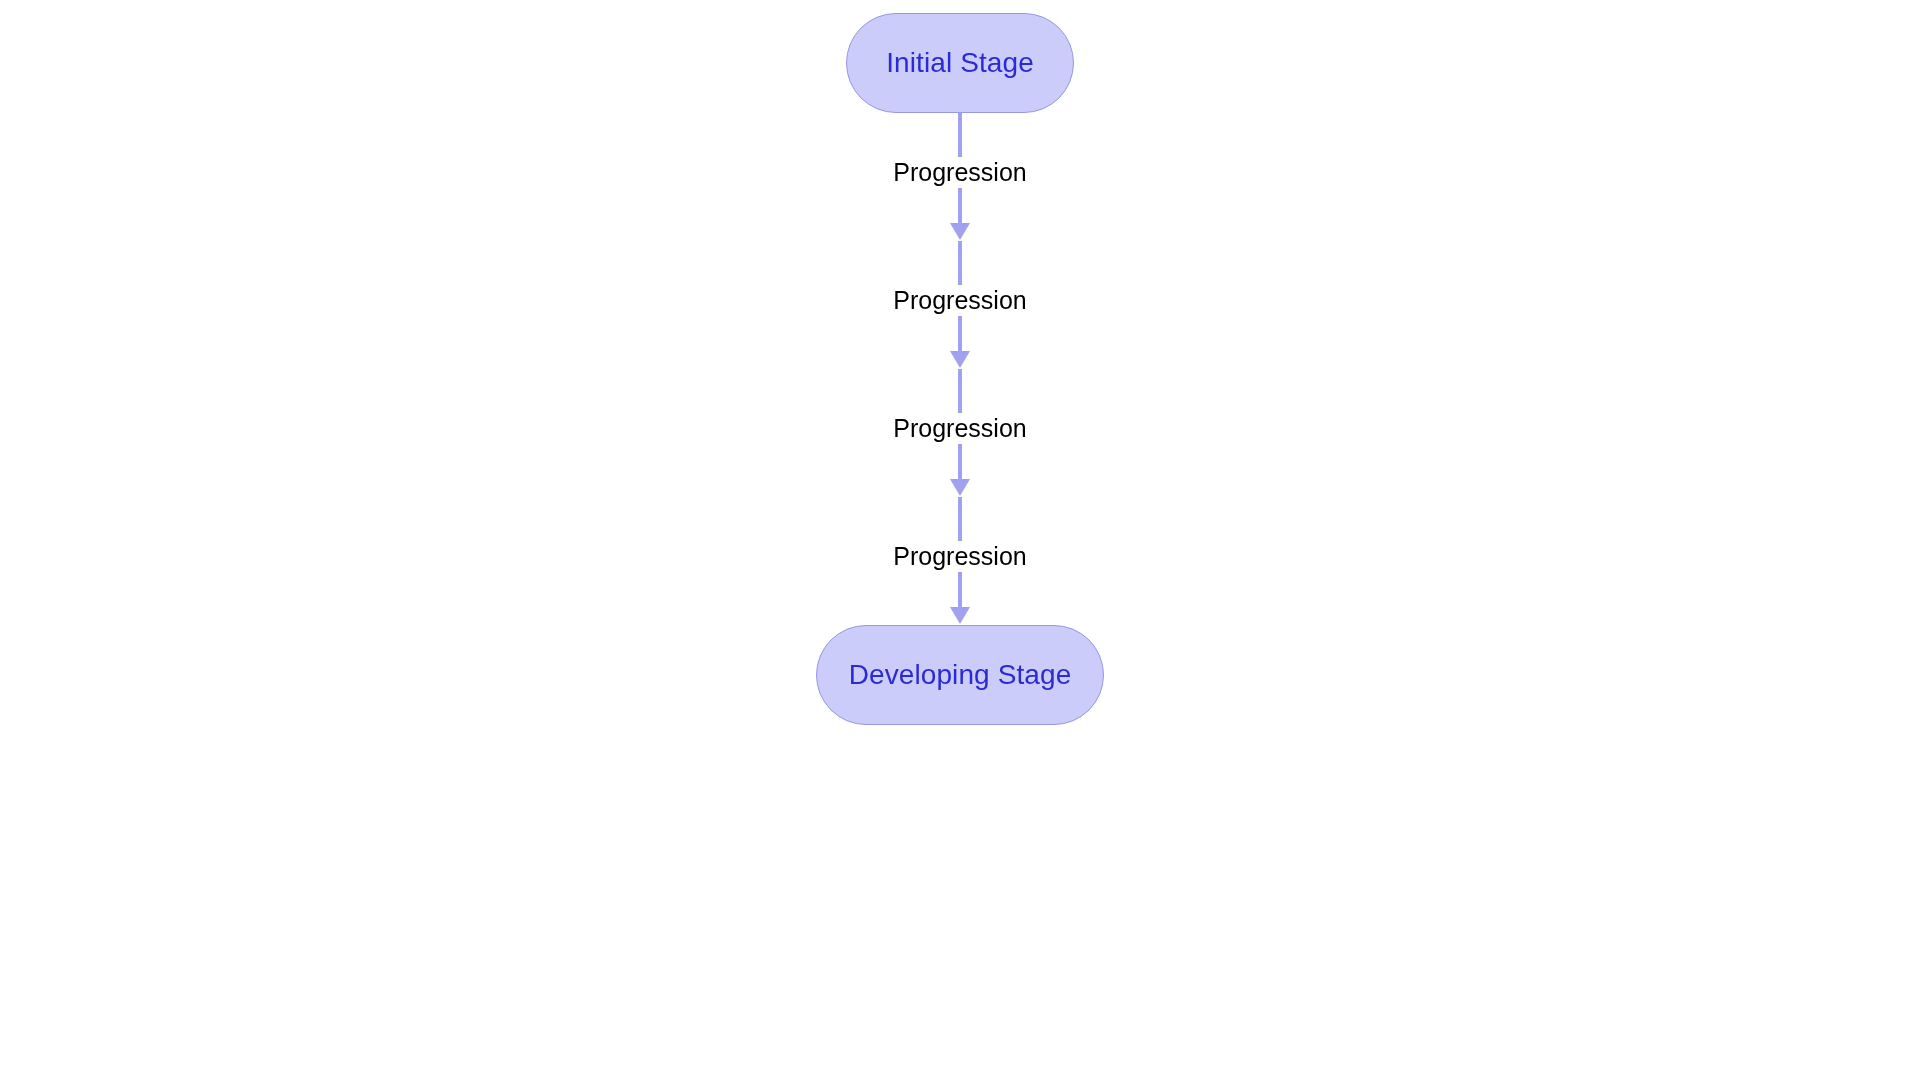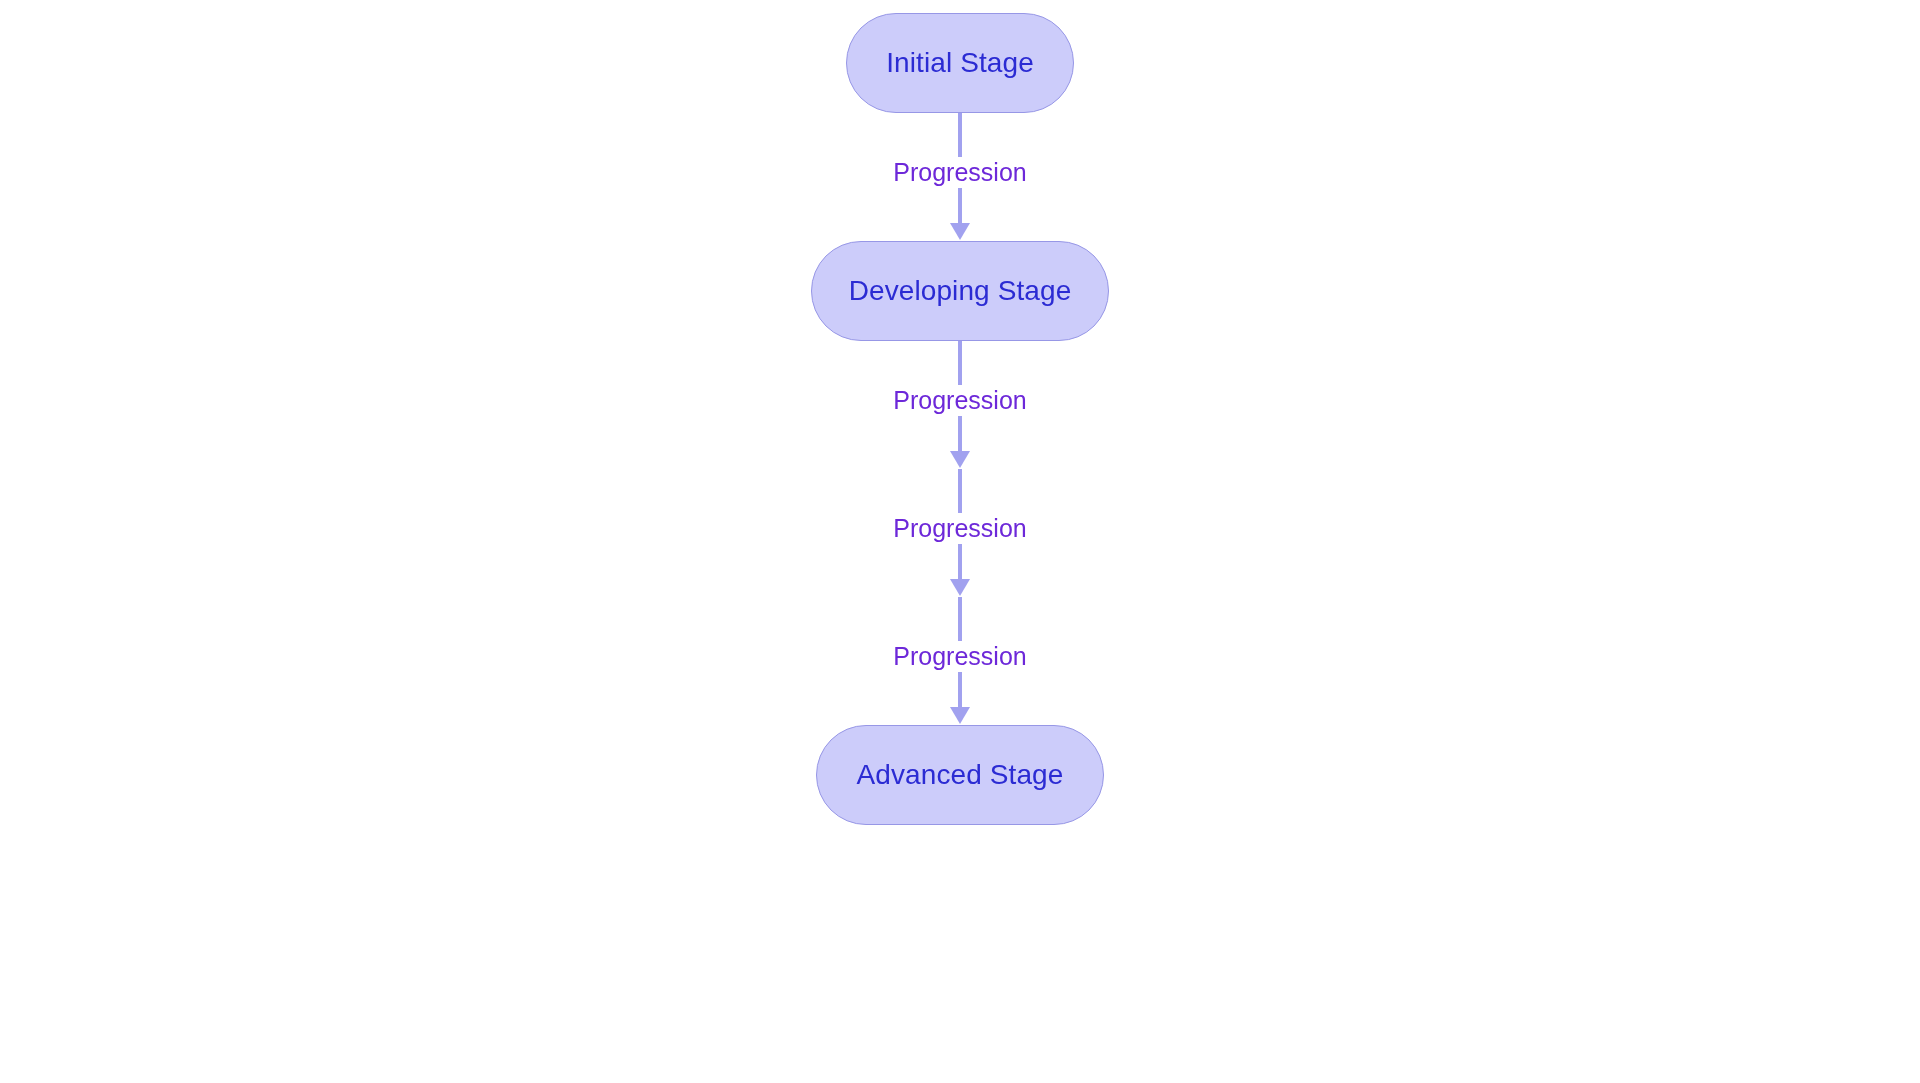--- a/index.html
+++ b/index.html
@@ -71,21 +71,21 @@
     flex-direction: column;
     align-items: center;
   }
   .conn-line-top {
     width: 4px;
     height: 44px;
     background: #a1a1ef;
     flex: 0 0 auto;
   }
   .conn-label {
-    color: #6d28d9;
+    color: #000000;
     font-size: 25px;
     font-family: "Liberation Sans", sans-serif;
     font-weight: 400;
     line-height: 1;
     background: #ffffff;
     padding: 3px 8px;
     white-space: nowrap;
     flex: 0 0 auto;
   }
   .conn-line-bottom {
@@ -117,23 +117,20 @@
       <span class="node-label">Initial Stage</span>
     </div>
 
     <div class="connector">
       <div class="conn-line-top"></div>
       <span class="conn-label">Progression</span>
       <div class="conn-line-bottom"></div>
       <div class="conn-arrowhead"></div>
     </div>
 
-    <div class="node node-w-2">
-      <span class="node-label">Developing Stage</span>
-    </div>
 
     <div class="connector">
       <div class="conn-line-top"></div>
       <span class="conn-label">Progression</span>
       <div class="conn-line-bottom"></div>
       <div class="conn-arrowhead"></div>
     </div>
 
 
     <div class="connector">
@@ -145,17 +142,17 @@
 
 
     <div class="connector">
       <div class="conn-line-top"></div>
       <span class="conn-label">Progression</span>
       <div class="conn-line-bottom"></div>
       <div class="conn-arrowhead"></div>
     </div>
 
     <div class="node node-w-5">
-      <span class="node-label">Advanced Stage</span>
+      <span class="node-label">Developing Stage</span>
     </div>
 
   </div>
 </div>
 
 </body></html>

